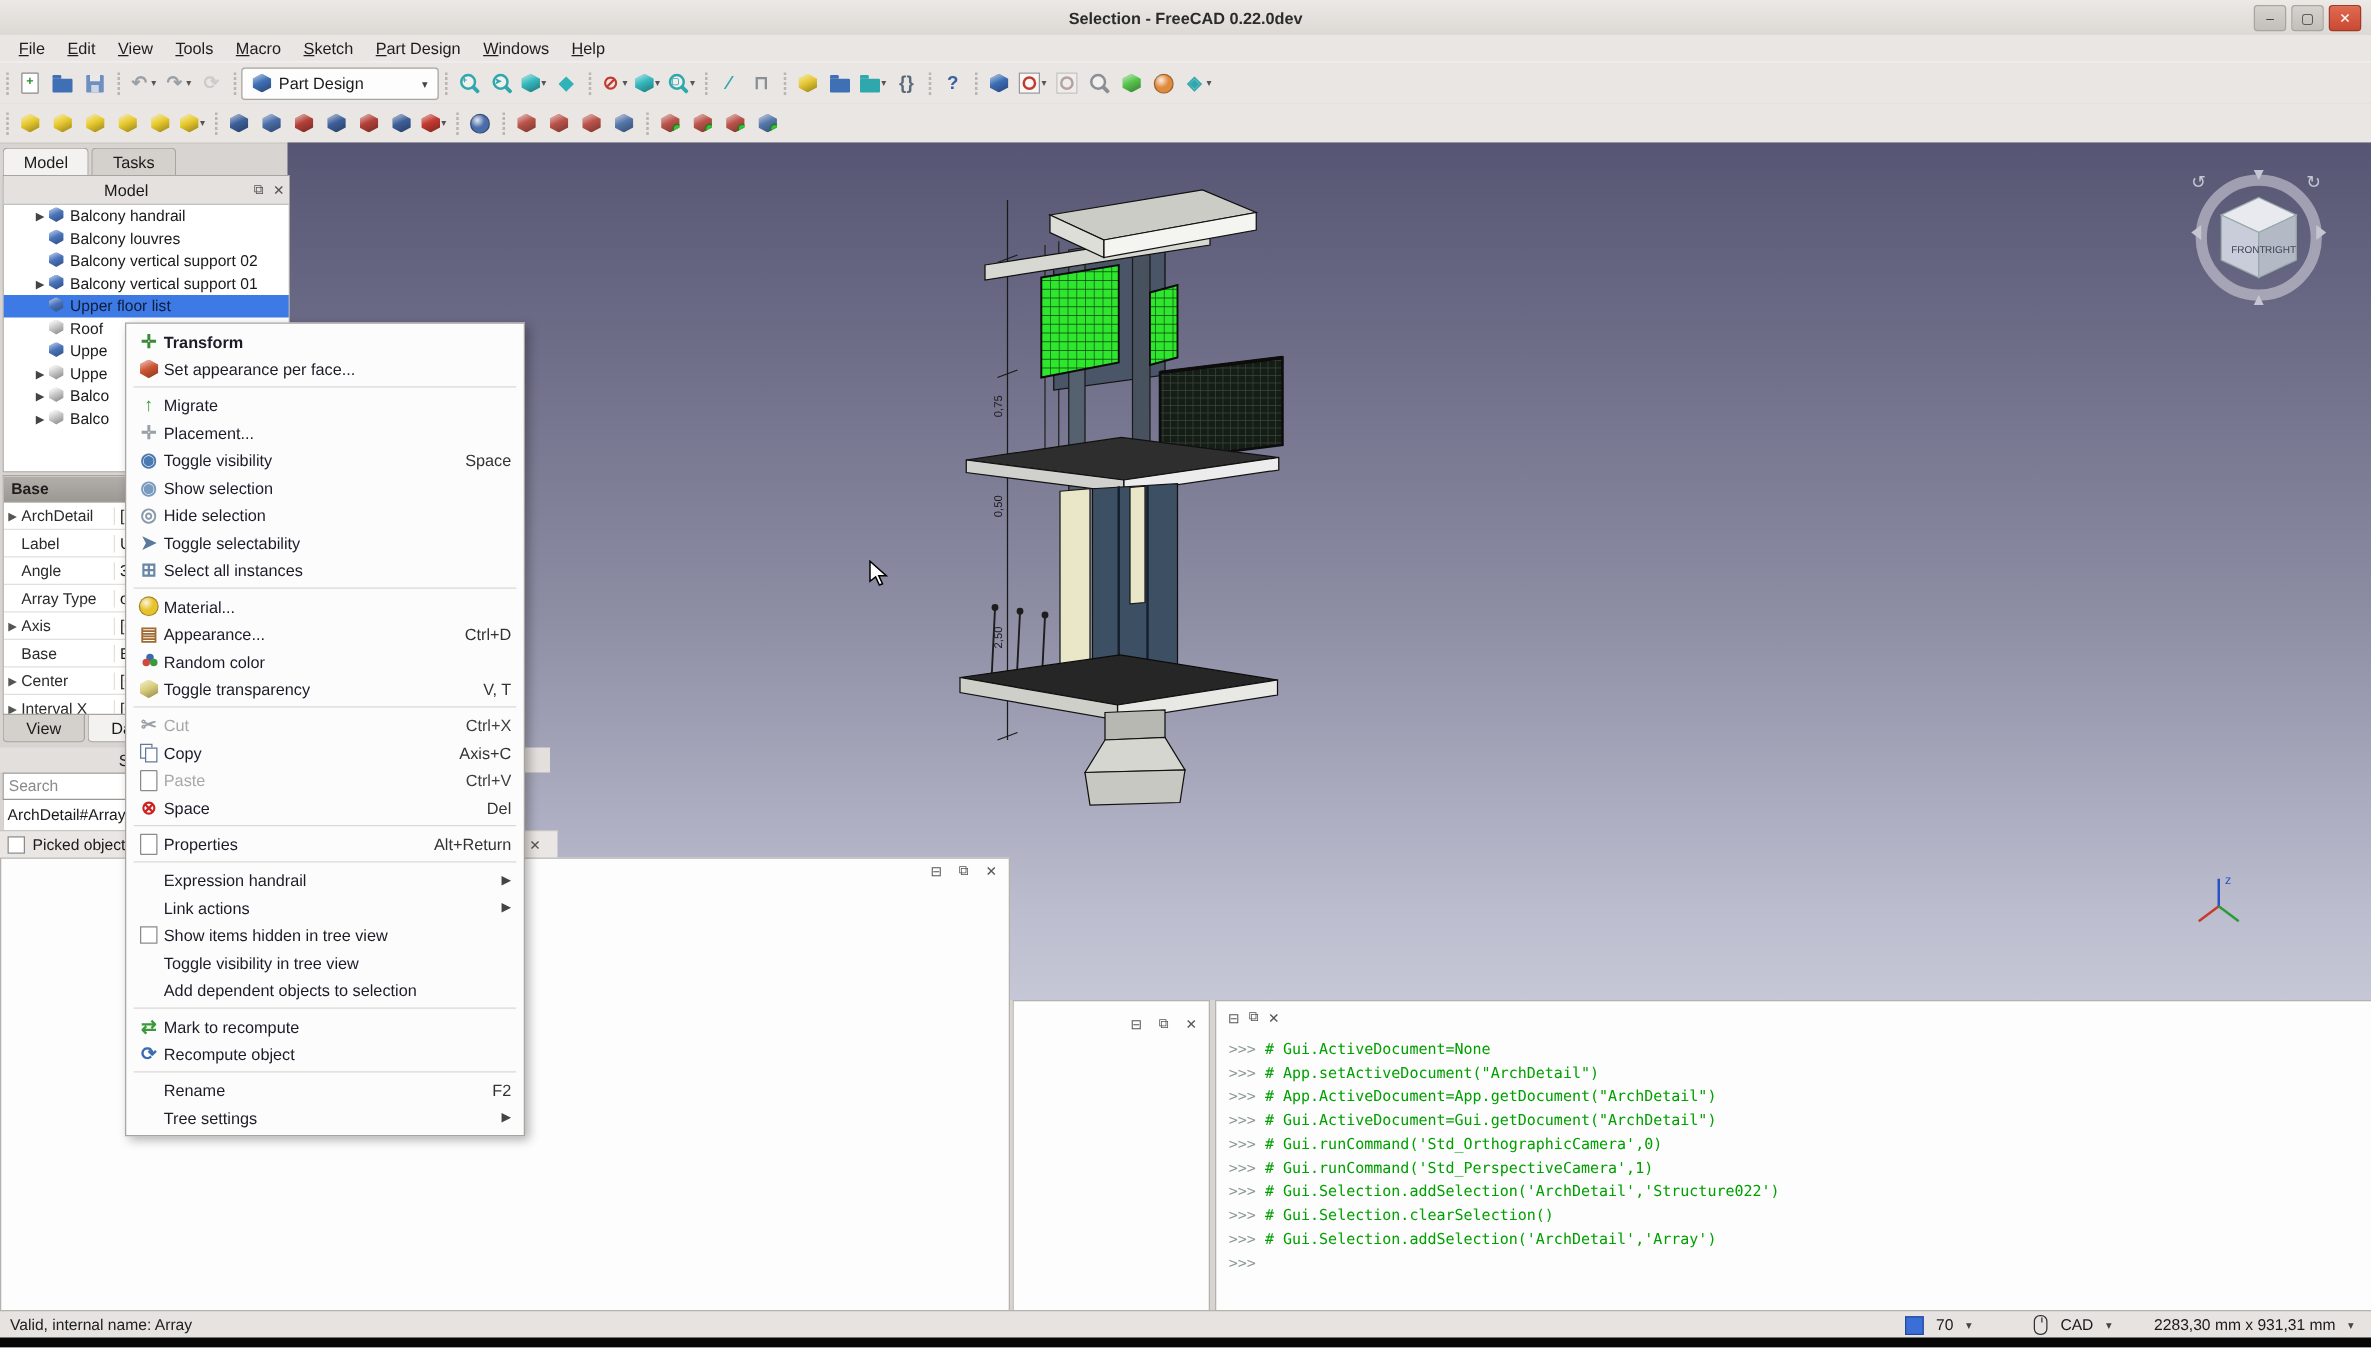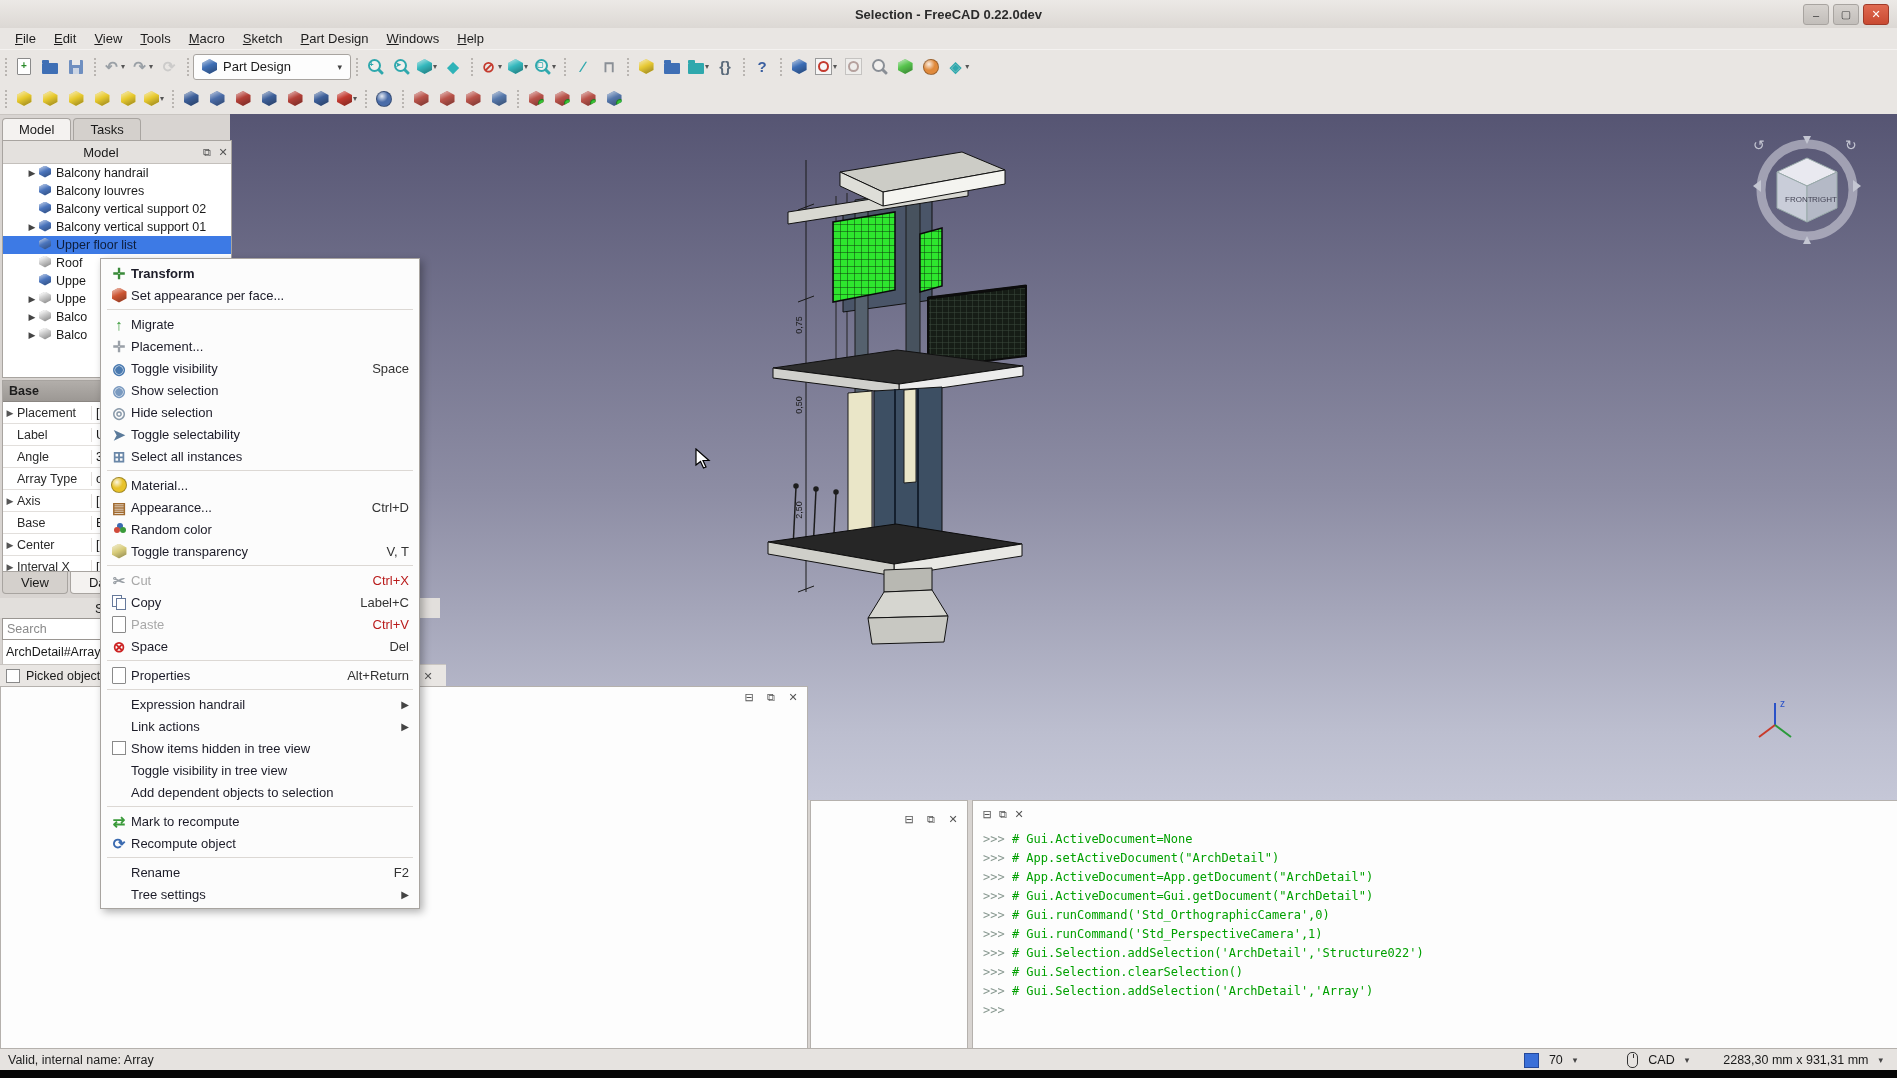--- a/index.html
+++ b/index.html
@@ -145,21 +145,21 @@
   #blackstrip{left:0;top:1070px;width:1897px;height:8px;background:#060606;}
 
   
   #ctxmenu{left:100px;top:258px;width:318px;background:#fcfcfc;border:1px solid #a8a4a0;
     box-shadow:3px 3px 8px rgba(0,0,0,.3);padding:3px 0;z-index:50;}
   .mi{display:flex;align-items:center;height:22px;padding:0 10px 0 6px;font-size:13px;color:#1c1c28;}
   .mi .mic{width:24px;flex:none;display:flex;justify-content:center;}
   .mi .mlabel{flex:1;white-space:nowrap;}
   .mi .mshort{color:#333;margin-left:18px;}
   .mi.bold .mlabel{font-weight:bold;}
-  .mi.disabled{color:#a8a8a8;} .mi.disabled .mshort{color:#b91c1c;}
+  .mi.disabled{color:#a8a8a8;} .mi.disabled .mshort{color:#404040;}
   .mi .sub{color:#444;font-size:10px;margin-left:18px;}
   .msep{height:1px;background:#dcd8d4;margin:3px 6px;}
 </style>
 </head>
 <body>
 
 <div id="titlebar" class="abs">
   <span class="title">Selection - FreeCAD 0.22.0dev</span>
   <div id="winbtns">
     <span class="winbtn">–</span>
@@ -551,21 +551,21 @@
         <span>Balco</span>
       </div>
     </div>
 </div>
 
 <div id="props" class="abs">
   <div id="propgroup">Base</div>
   <div id="proprows">
       <div class="prow">
         <span class="pexp">▶</span>
-        <span class="plabel">Placement</span>
+        <span class="plabel">ArchDetail</span>
         <span class="pvalue">[((</span>
       </div>
       <div class="prow">
         <span class="pexp"></span>
         <span class="plabel">Label</span>
         <span class="pvalue">U</span>
       </div>
       <div class="prow">
         <span class="pexp"></span>
         <span class="plabel">Angle</span>
@@ -747,21 +747,21 @@
         <span class="ic glyph" style="--c: #9aa0a6; color: rgb(154, 160, 166);">✂</span>
       </span>
       <span class="mlabel">Cut</span>
       <span class="mshort">Ctrl+X</span>
     </div>
     <div class="mi">
       <span class="mic">
         <span class="ic copy"></span>
       </span>
       <span class="mlabel">Copy</span>
-      <span class="mshort">Label+C</span>
+      <span class="mshort">Axis+C</span>
     </div>
     <div class="mi disabled">
       <span class="mic">
         <span class="ic page" style="--c: #99a;"></span>
       </span>
       <span class="mlabel">Paste</span>
       <span class="mshort">Ctrl+V</span>
     </div>
     <div class="mi">
       <span class="mic">

